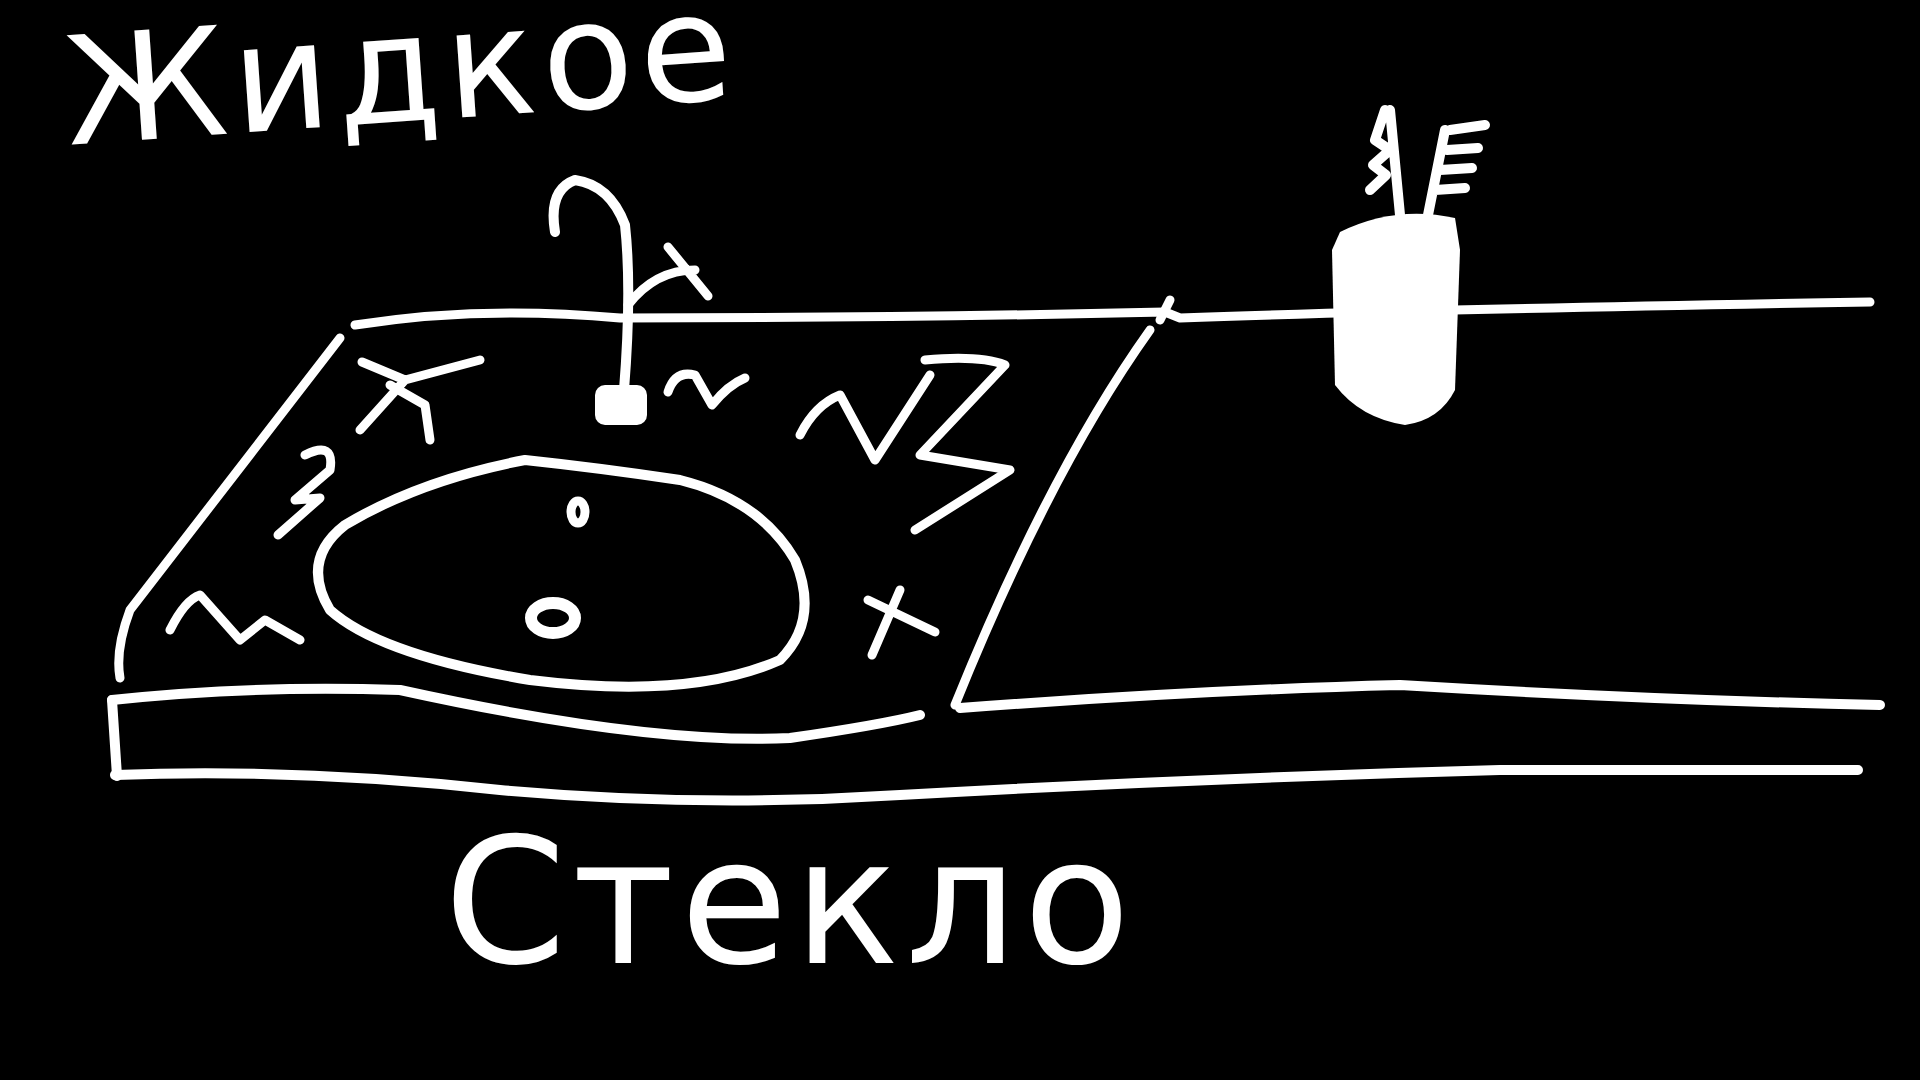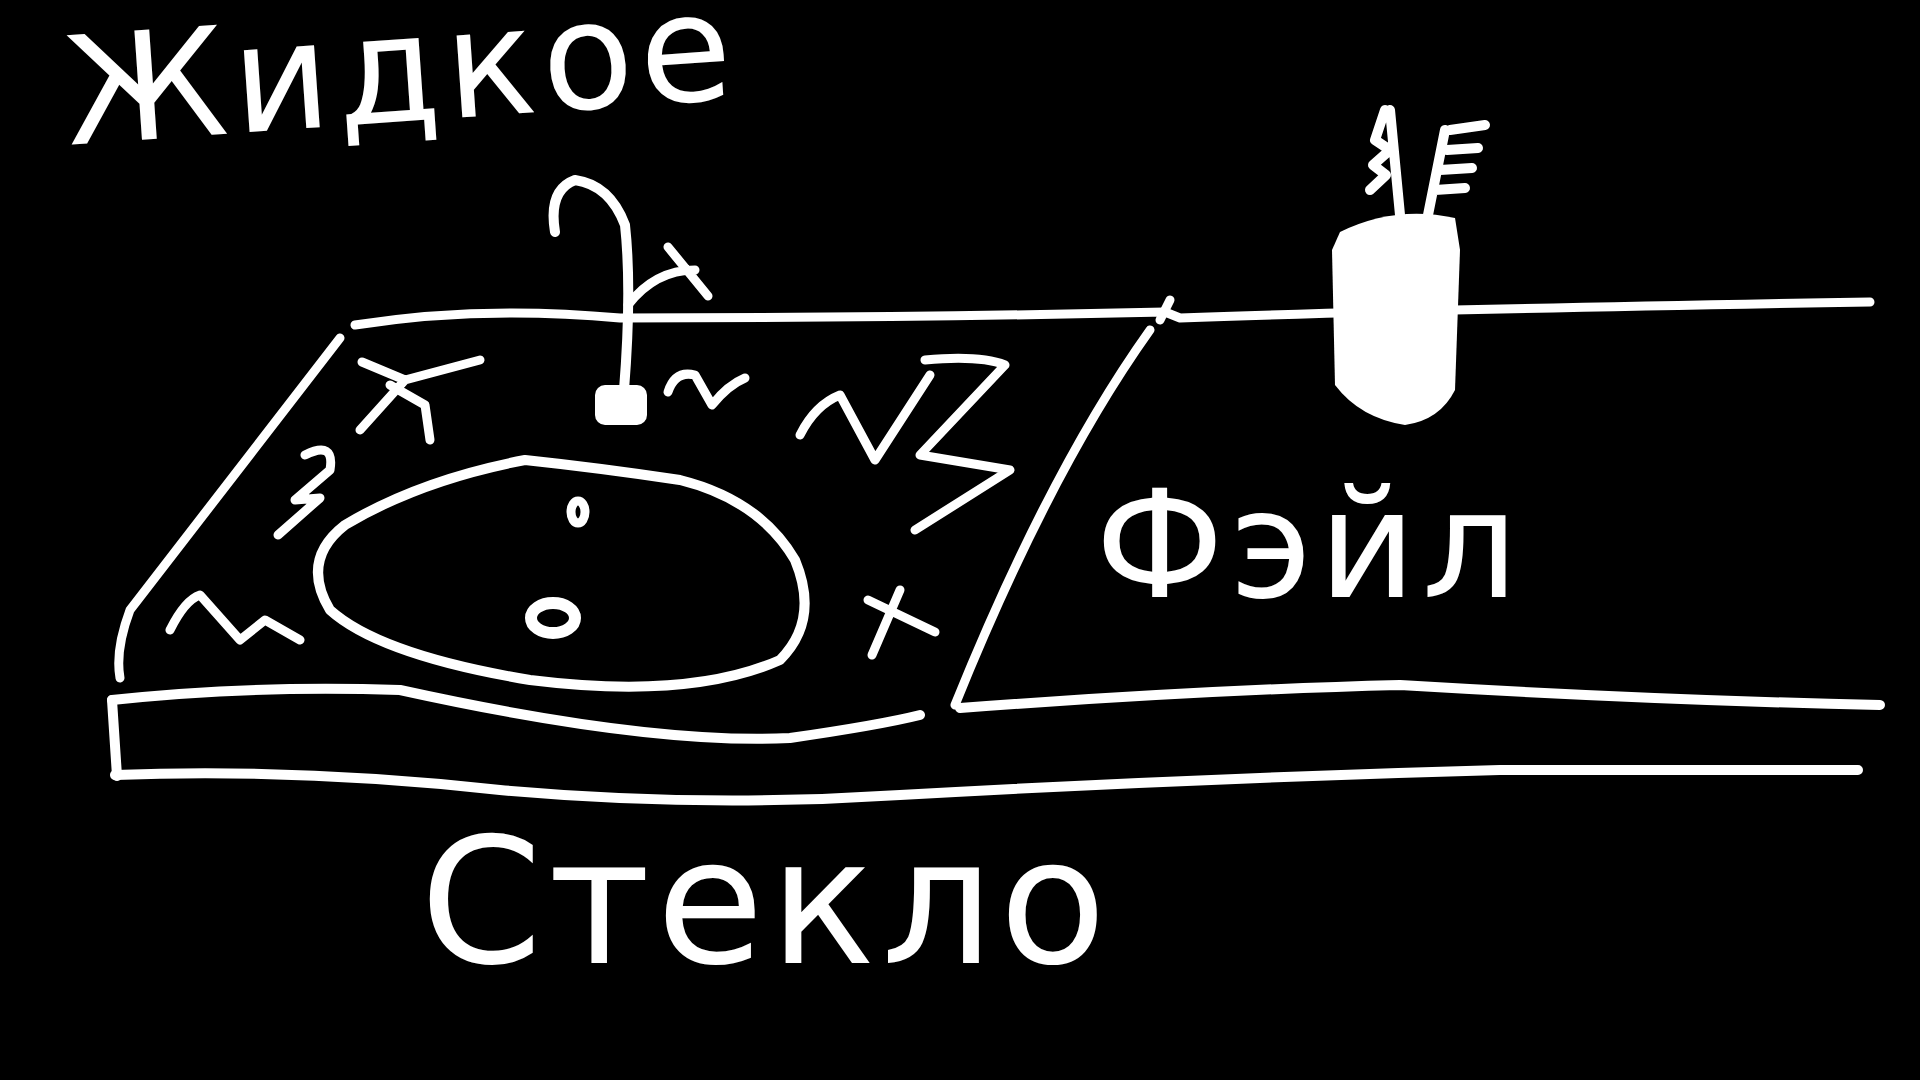--- a/index.html
+++ b/index.html
@@ -8,21 +8,21 @@
   .canvas svg { position: absolute; left: 0; top: 0; }
   .stroke { fill: none; stroke: #fff; stroke-linecap: round; stroke-linejoin: round; }
   .label {
     position: absolute; color: #fff;
     font-family: "DejaVu Sans", sans-serif;
     font-weight: normal; white-space: nowrap; line-height: 1;
     letter-spacing: 6px;
   }
   .label-top   { left: 60px;  top: 18px;  font-size: 150px; transform: rotate(-4deg); transform-origin: left top; }
   .label-right { left: 1095px; top: 470px; font-size: 150px; }
-  .label-bottom{ left: 420px; top: 815px; font-size: 175px; }
+  .label-bottom{ left: 444px; top: 815px; font-size: 175px; }
 </style>
 </head>
 <body>
 
 <div class="canvas">
   <svg width="1920" height="1080" viewBox="0 0 1920 1080">
 
     <path class="stroke" stroke-width="9" d="M355 325 Q480 305 620 318 Q900 318 1165 312 L1180 318 Q1400 310 1870 302"></path>
 
     <path class="stroke" stroke-width="9" d="M340 338 Q230 480 130 610 Q115 650 120 678"></path>
@@ -54,15 +54,14 @@
     <path class="stroke" stroke-width="9" d="M800 435 Q815 405 840 395 L875 460 L930 375"></path>
     <path class="stroke" stroke-width="9" d="M925 360 Q980 355 1005 365 L920 455 L1010 470 L915 530"></path>
     <path class="stroke" stroke-width="9" d="M868 600 L935 632 M900 590 L872 655"></path>
 
     <path fill="#fff" d="M1340 232 Q1395 205 1455 218 L1460 250 L1455 390 Q1440 420 1405 425 Q1360 418 1335 385 L1332 250 Z"></path>
     <path class="stroke" stroke-width="10" d="M1390 110 L1400 215 M1385 110 L1375 140 L1390 150 L1373 165 L1386 175 L1370 190"></path>
     <path class="stroke" stroke-width="10" d="M1445 130 L1428 215 M1450 130 L1485 125 M1447 150 L1478 148 M1440 170 L1472 168 M1435 190 L1465 188"></path>
   </svg>
 
   <div class="label label-top">Жидкое</div>
-  <div class="label label-right">Фэйл</div>
   <div class="label label-bottom">Стекло</div>
 </div>
 
 </body></html>

